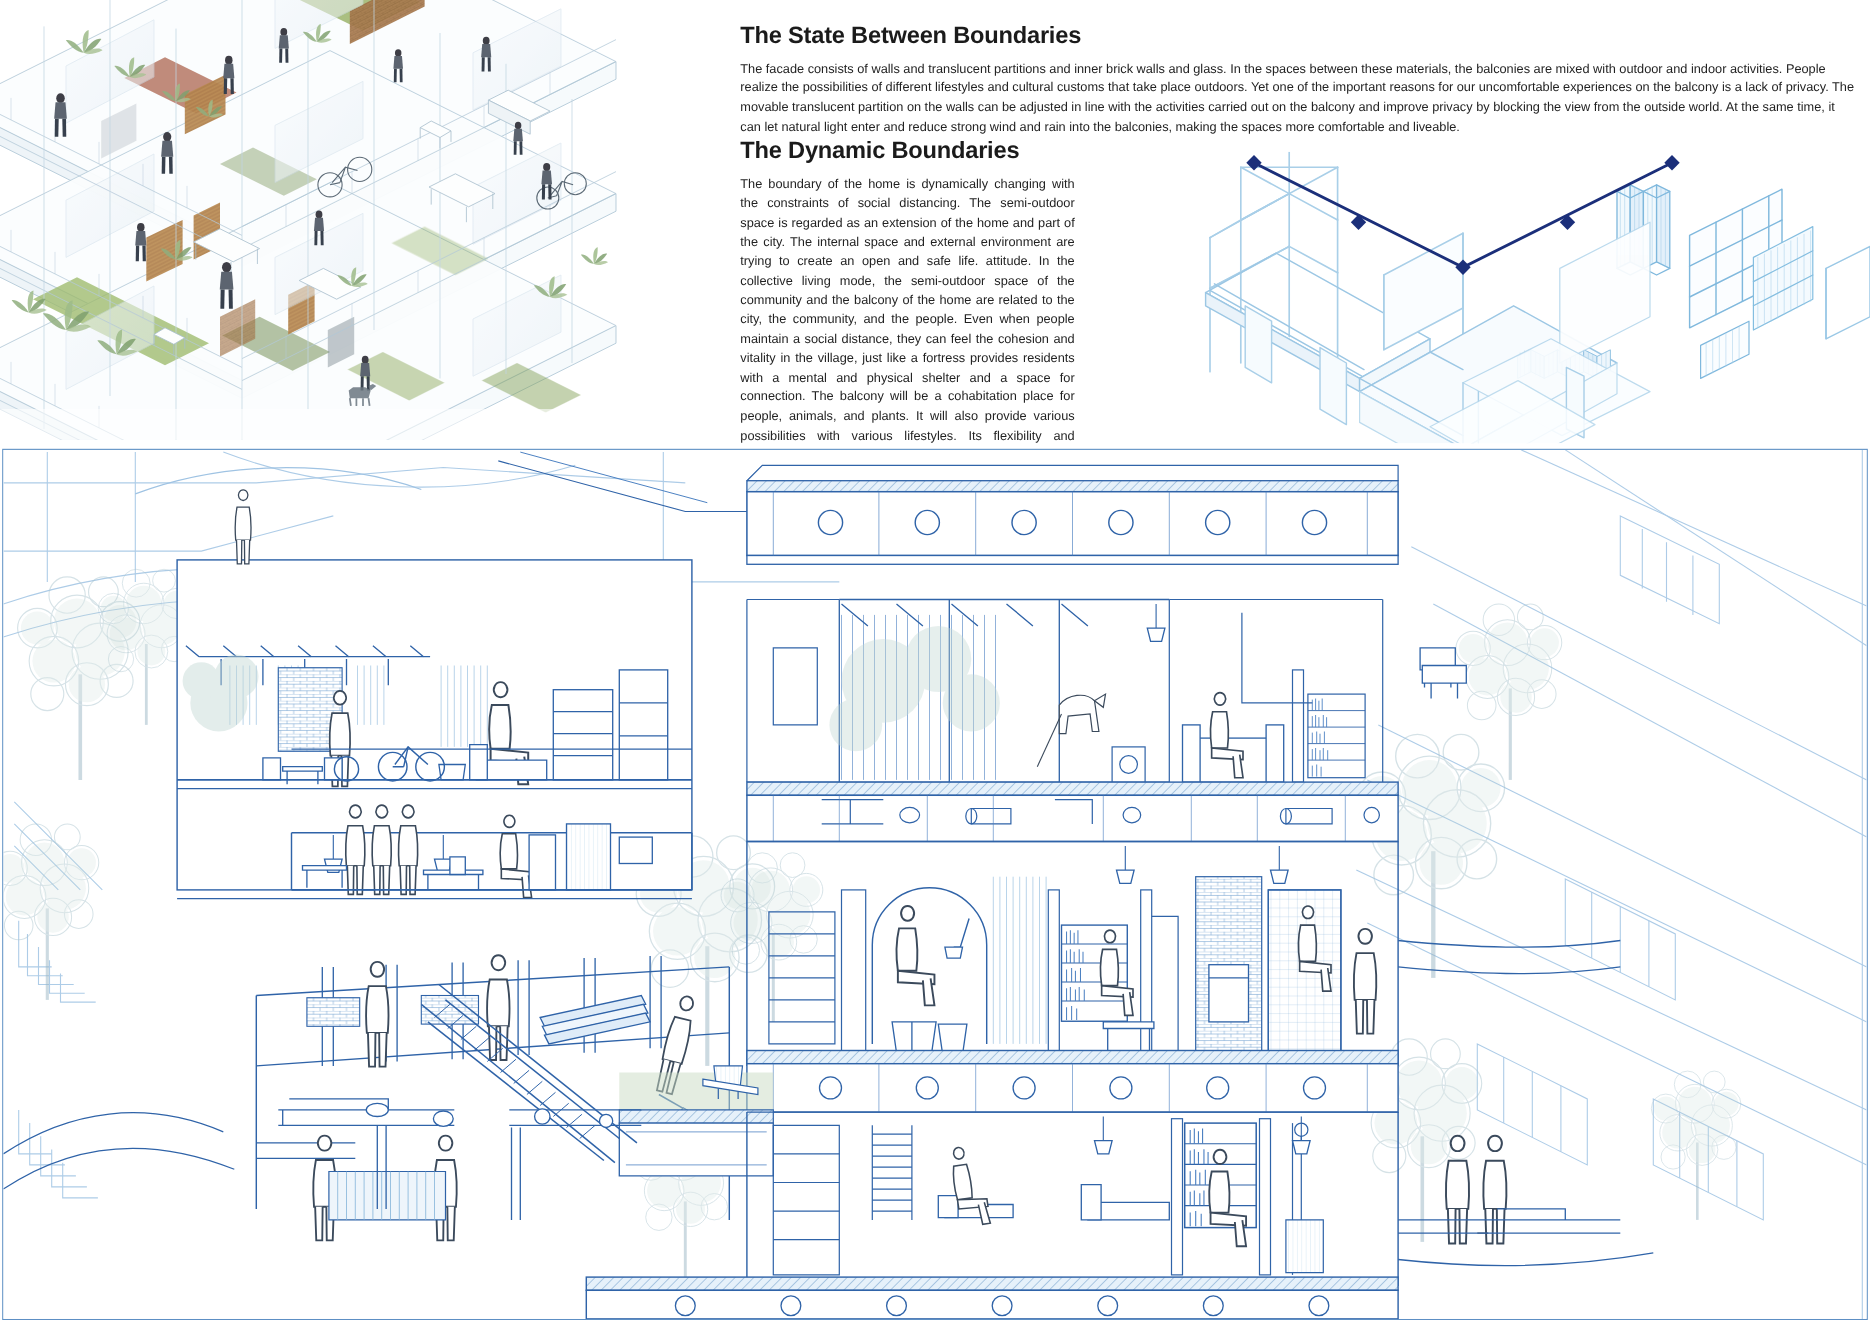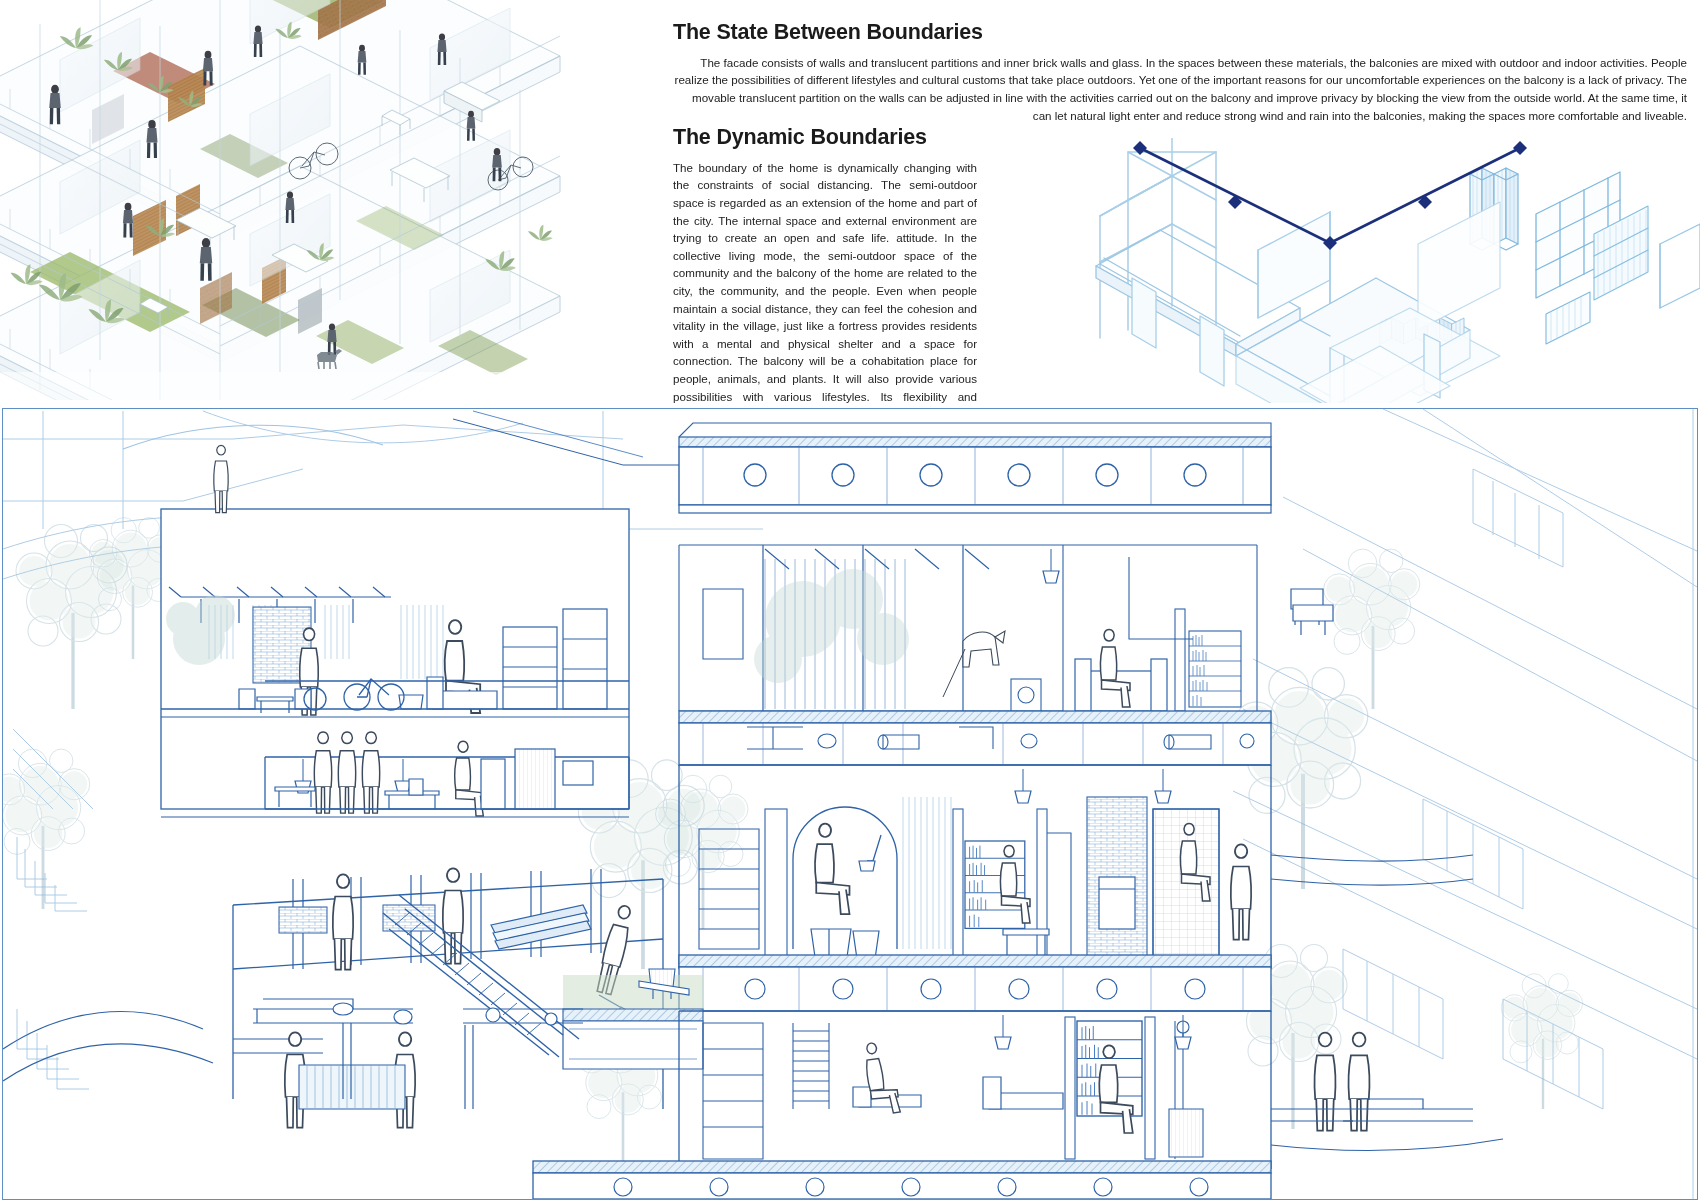--- a/index.html
+++ b/index.html
@@ -41,21 +41,21 @@
     margin: 0 0 9px 0;
     line-height: 1.15;
   }
   .sec-body {
     font-size: 11.6px;
     line-height: 1.52;
     color: #222222;
     margin: 0;
     text-align: justify;
   }
-  .sec-body.flush { text-align: right; }
+  .sec-body.flush { text-align: left; }
 
   
   .iso-render {
     position: absolute;
     left: 0px;
     top: 0px;
     width: 660px;
     height: 400px;
     overflow: hidden;
     background: #ffffff;

